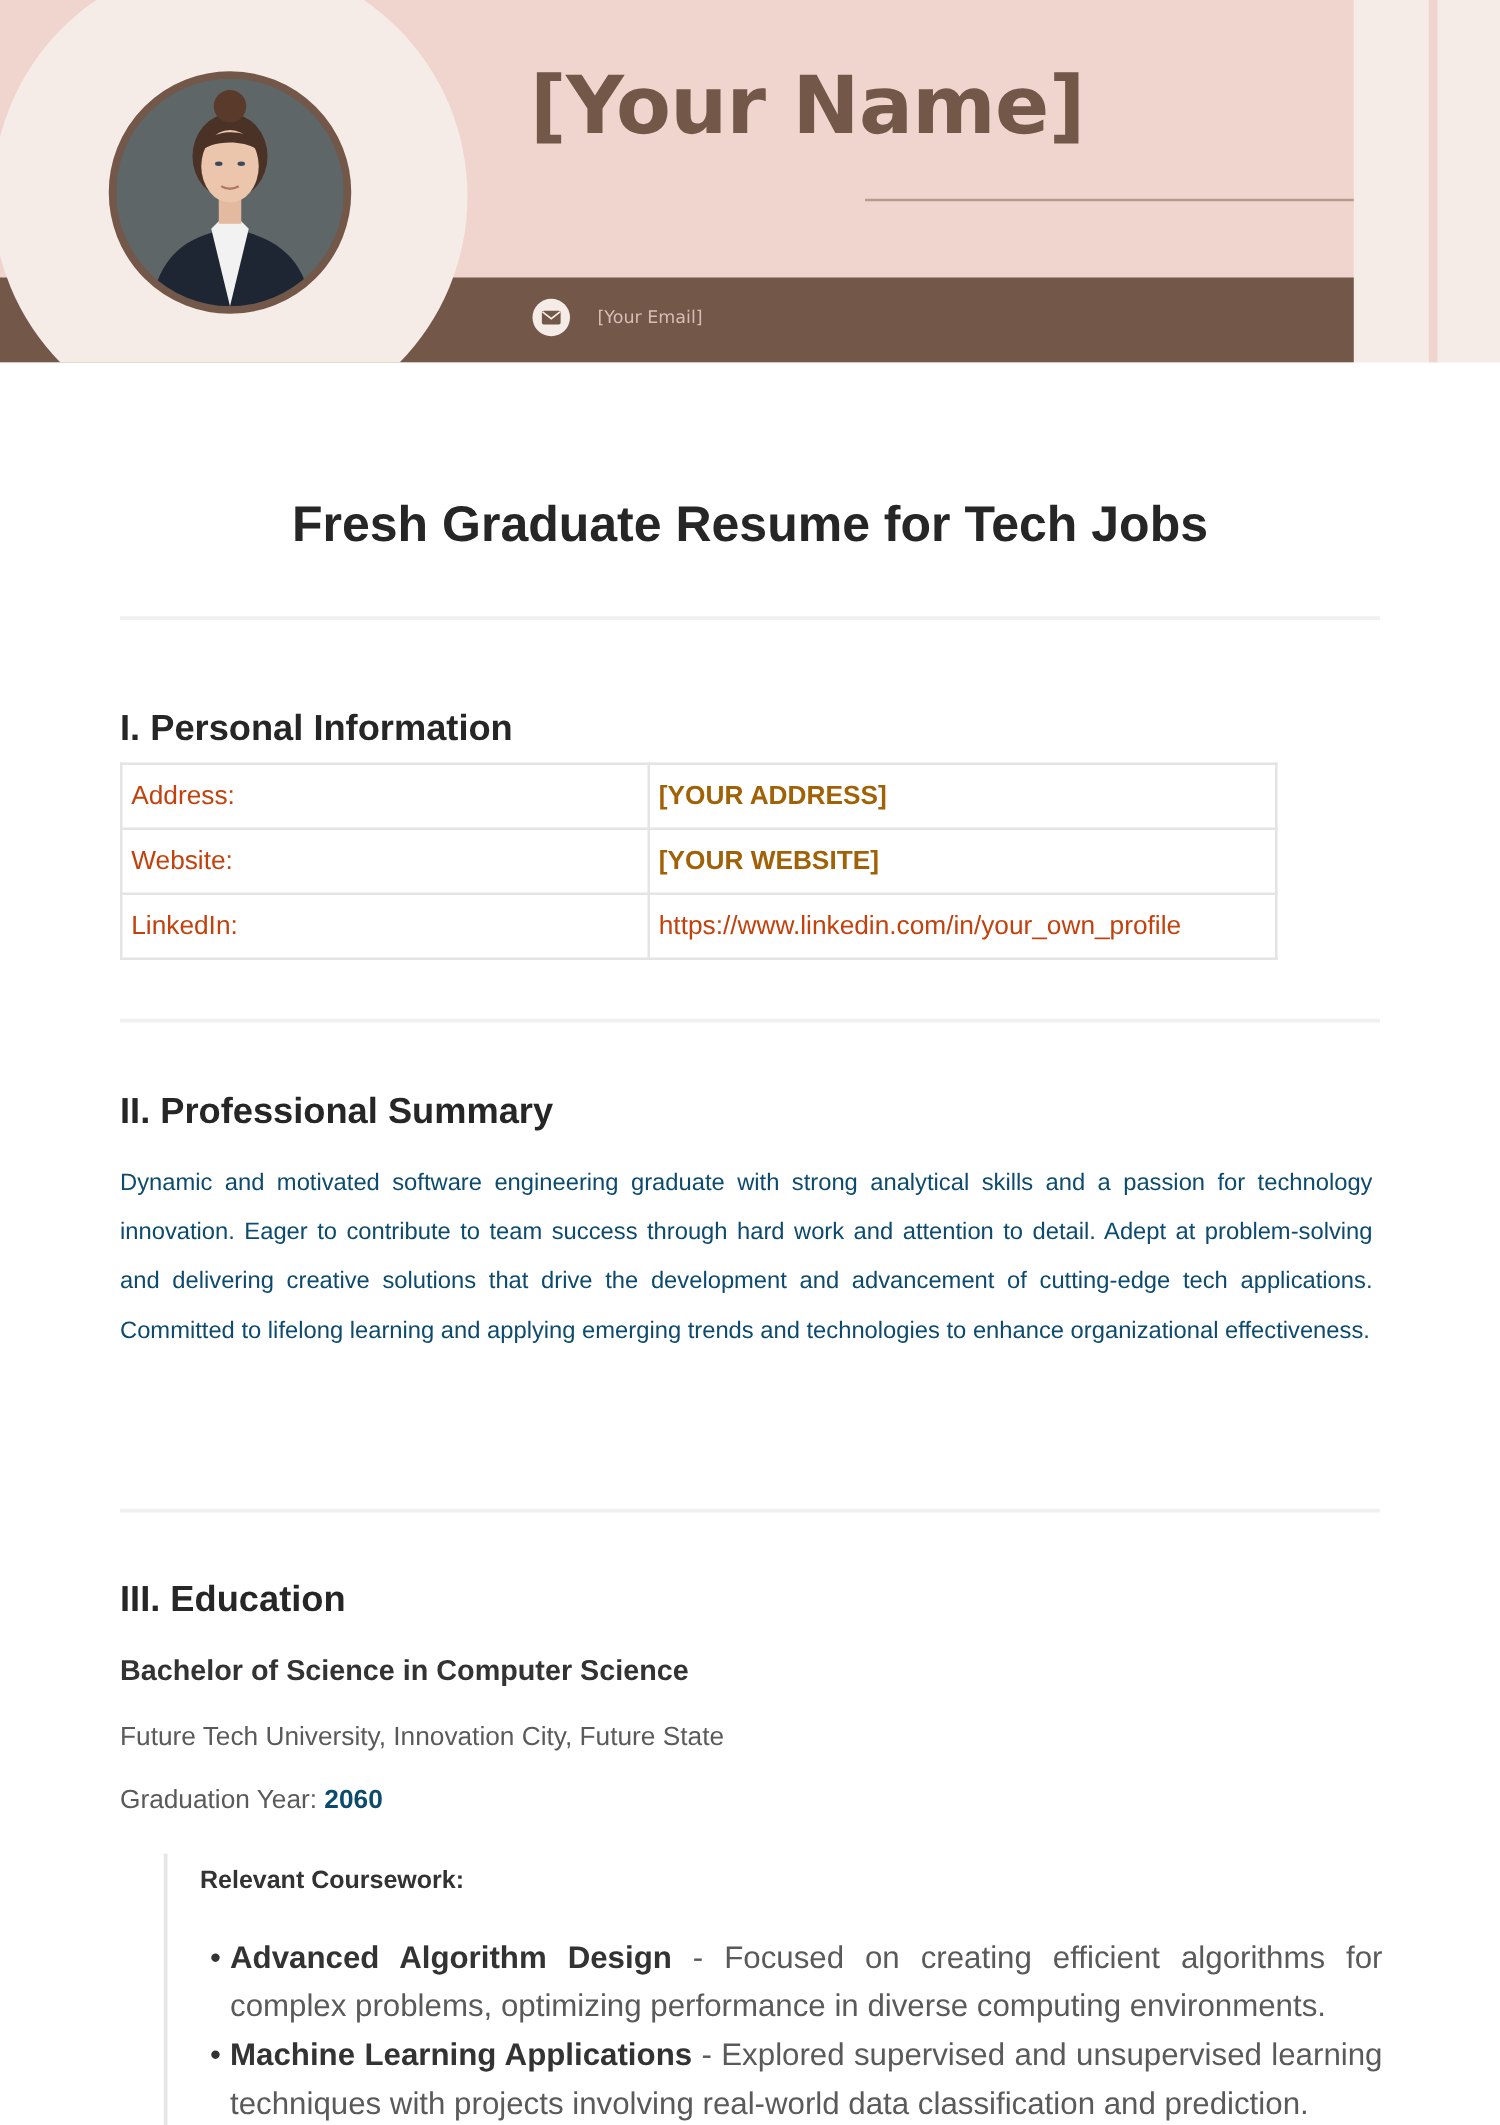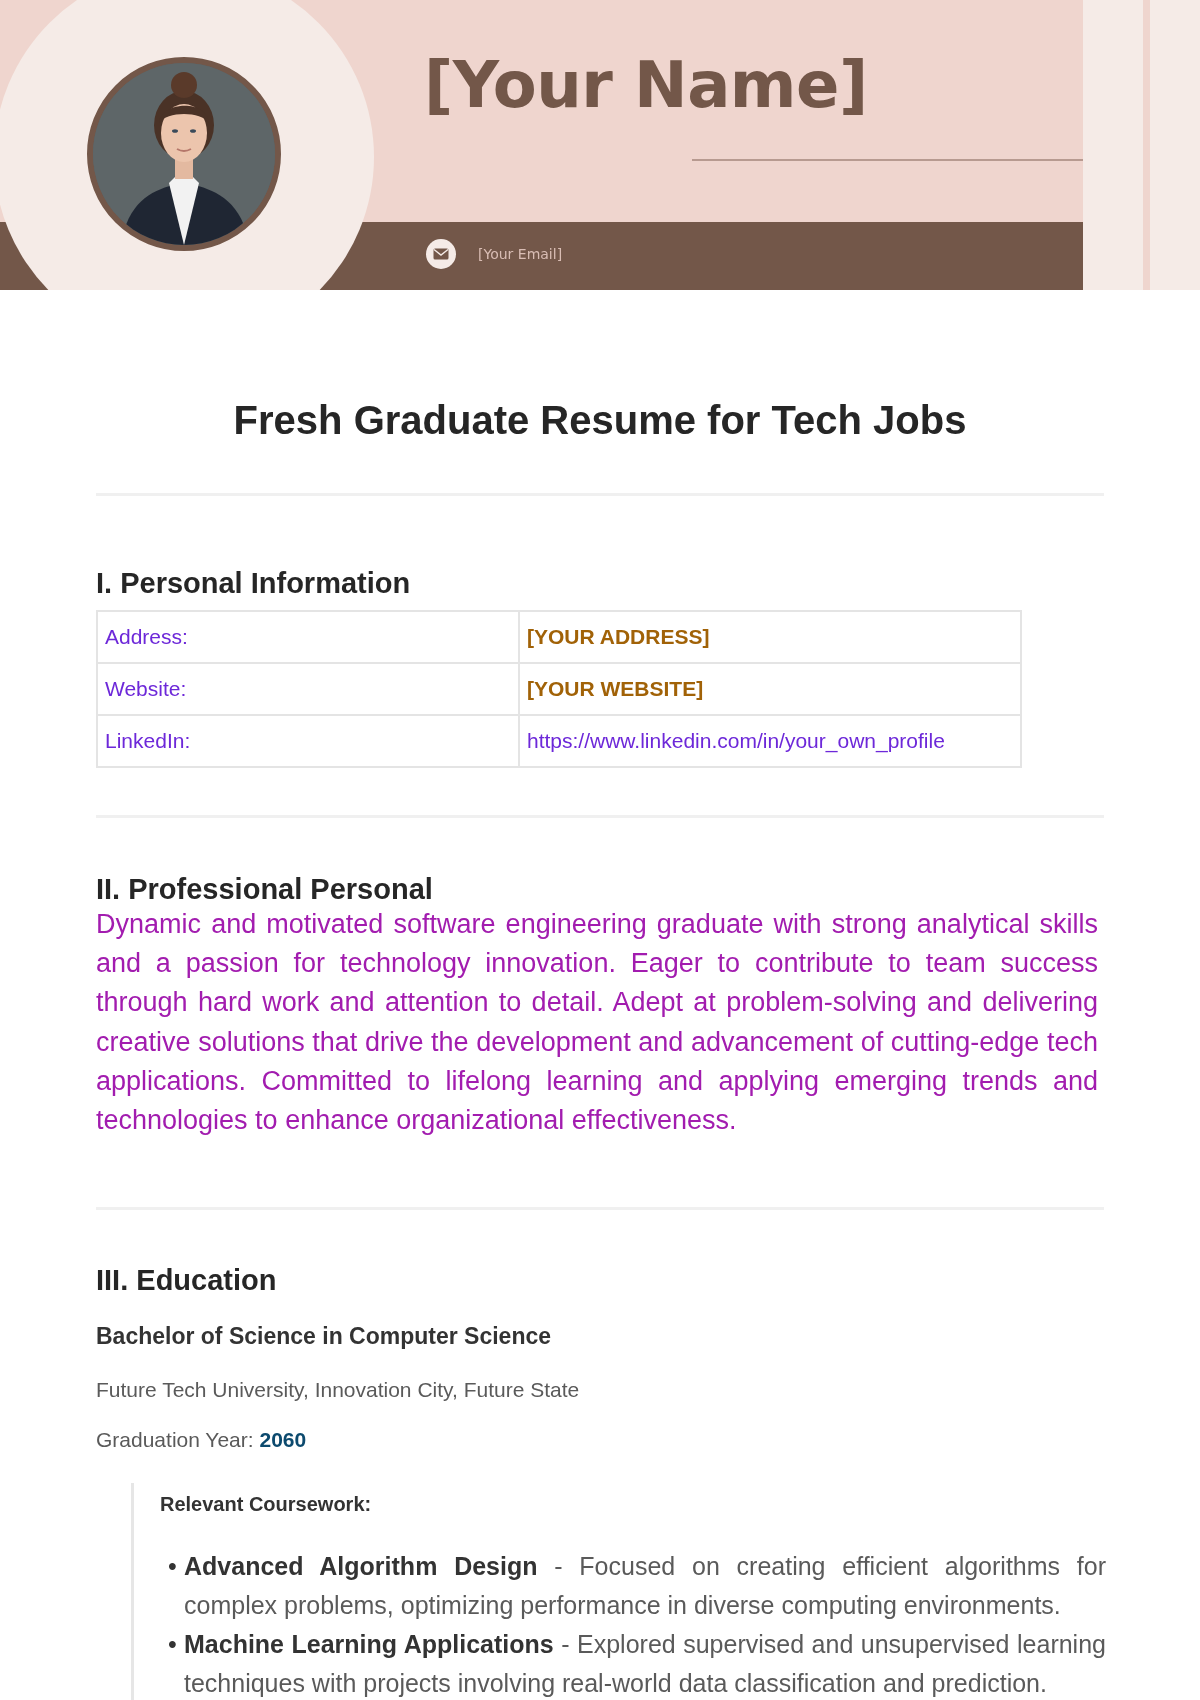--- a/index.html
+++ b/index.html
@@ -21,25 +21,25 @@
 
   .email-icon { position: absolute; left: 426px; top: 239px; width: 30px; height: 30px; border-radius: 50%; background: #f5ebe7; display: flex; align-items: center; justify-content: center; }
   .email-text { position: absolute; left: 478px; top: 238px; font-family: "DejaVu Sans", sans-serif; font-size: 14px; line-height: 32px; color: #d9bdb4; white-space: nowrap; }
 
   
   .doc-title { position: absolute; left: 0; width: 1200px; top: 396px; text-align: center; font-size: 40px; font-weight: bold; line-height: 48px; color: #262626; }
   .hr { position: absolute; left: 96px; width: 1008px; height: 3px; background: #f0f0f0; }
   .section-heading { position: absolute; left: 96px; font-size: 29px; font-weight: bold; line-height: 36px; color: #262626; white-space: nowrap; }
 
   .info-table { position: absolute; left: 96px; top: 610px; width: 926px; border-collapse: collapse; font-size: 21px; }
-  .info-table td { height: 52px; border: 2px solid #e4e4e4; padding: 0 7px; vertical-align: middle; color: #6d28d9; }
+  .info-table td { height: 52px; border: 2px solid #e4e4e4; padding: 0 7px; vertical-align: middle; color: #c2410c; }
   .info-table td.label-cell { width: 422px; }
   .info-table td.value-cell.strong { font-weight: bold; color: #a16207; }
 
-  .summary { position: absolute; left: 96px; top: 905px; width: 1002px; font-size: 27px; line-height: 39.2px; color: #a21caf; text-align: justify; }
+  .summary { position: absolute; left: 96px; top: 927px; width: 1002px; font-size: 19px; line-height: 39.2px; color: #0c4a6e; text-align: justify; }
 
   .edu-degree { position: absolute; left: 96px; top: 1321px; font-size: 23px; font-weight: bold; line-height: 30px; color: #333333; white-space: nowrap; }
   .edu-school { position: absolute; left: 96px; top: 1375px; font-size: 21px; line-height: 30px; color: #5a5a5a; white-space: nowrap; }
   .edu-year { position: absolute; left: 96px; top: 1425px; font-size: 21px; line-height: 30px; color: #5a5a5a; white-space: nowrap; }
   .edu-year b { color: #0c4a6e; }
 
   .coursework { position: absolute; left: 131px; top: 1483px; width: 968px; height: 230px; border-left: 3px solid #e6e6e6; }
   .coursework-title { position: absolute; left: 26px; top: 7px; font-size: 20px; font-weight: bold; line-height: 28px; color: #333333; white-space: nowrap; }
   .course-list { position: absolute; left: 26px; top: 64px; width: 946px; list-style: none; }
   .course-item { position: relative; padding-left: 24px; font-size: 25px; line-height: 39px; color: #5a5a5a; text-align: justify; }
@@ -110,21 +110,21 @@
     </tr>
     <tr>
       <td class="label-cell">LinkedIn:</td>
       <td class="value-cell">https://www.linkedin.com/in/your_own_profile</td>
     </tr>
   </tbody>
 </table>
 
 <div class="hr" style="top:815px;"></div>
 
-<h2 class="section-heading" style="top:871px;">II. Professional Personal</h2>
+<h2 class="section-heading" style="top:871px;">II. Professional Summary</h2>
 
 <p class="summary">Dynamic and motivated software engineering graduate with strong analytical skills and a passion for technology innovation. Eager to contribute to team success through hard work and attention to detail. Adept at problem-solving and delivering creative solutions that drive the development and advancement of cutting-edge tech applications. Committed to lifelong learning and applying emerging trends and technologies to enhance organizational effectiveness.</p>
 
 <div class="hr" style="top:1207px;"></div>
 
 <h2 class="section-heading" style="top:1262px;">III. Education</h2>
 
 <div class="edu-degree">Bachelor of Science in Computer Science</div>
 <div class="edu-school">Future Tech University, Innovation City, Future State</div>
 <div class="edu-year"><span>Graduation Year: </span><b>2060</b></div>

